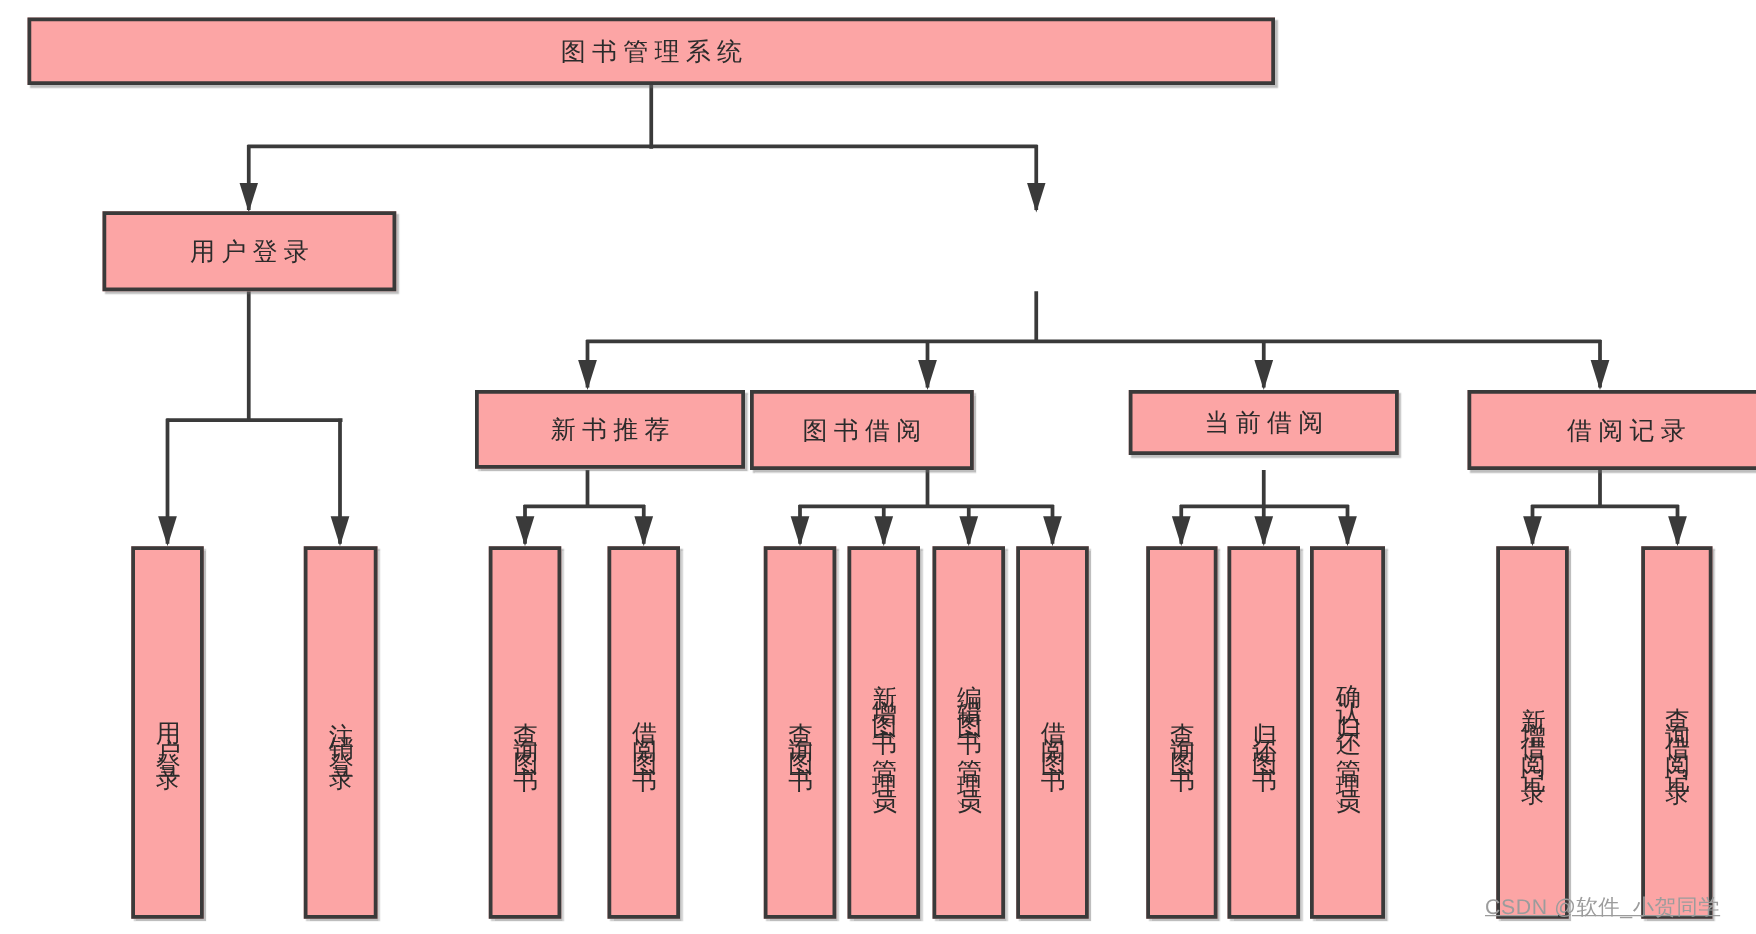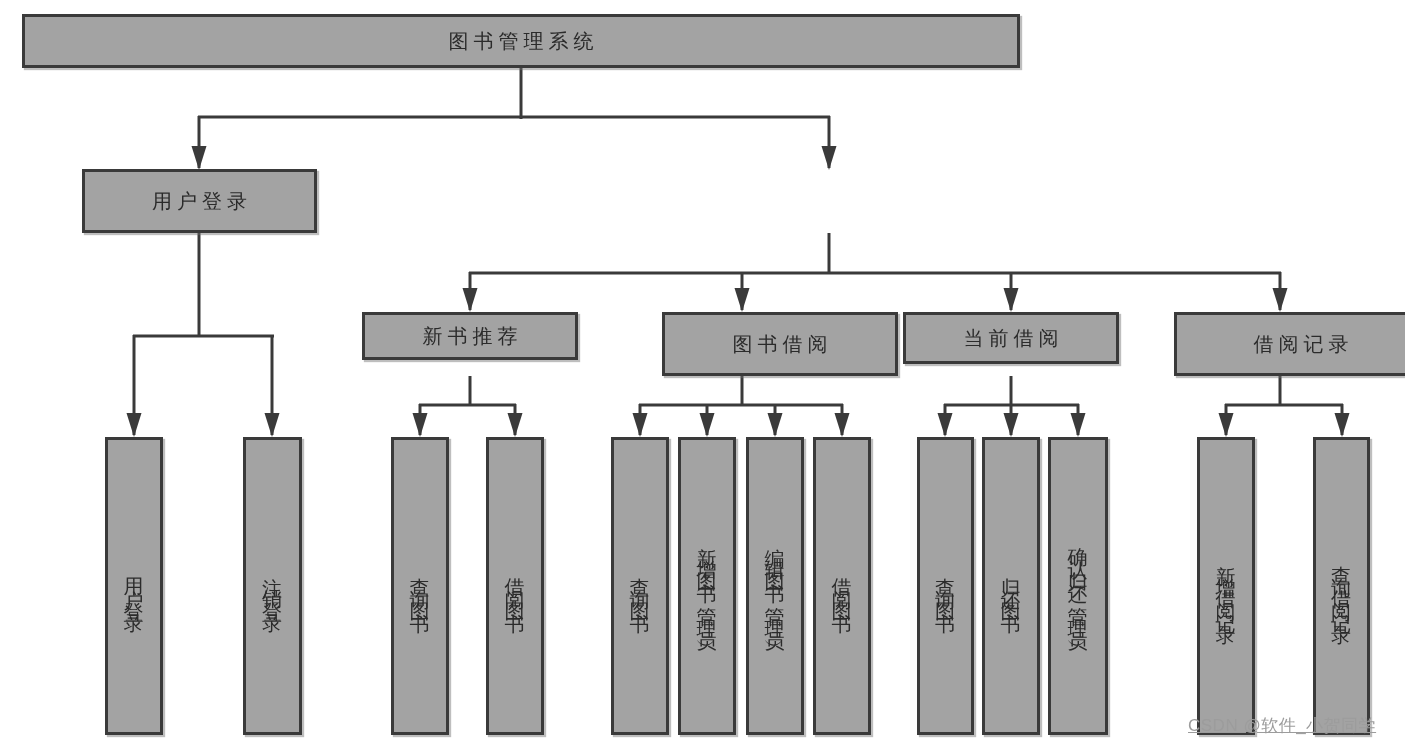--- a/index.html
+++ b/index.html
@@ -16,21 +16,21 @@
     font-family:"Liberation Sans","DejaVu Sans",sans-serif;
     overflow:hidden;
   }
   #connectors{position:absolute;left:0;top:0;z-index:1;}
   #connectors line{stroke:var(--line);stroke-width:3;}
   #connectors .arrowhead-fill{fill:var(--line);}
   .node{
     position:absolute;
     box-sizing:border-box;
     border:3px solid var(--line);
-    background:#a3a3a3;
+    background:#fca5a5;
     display:flex;
     align-items:center;
     justify-content:center;
     z-index:2;
     box-shadow:2px 2px 1px rgba(110,110,110,0.45);
   }
   .node .label{
     color:var(--text);
     font-size:20px;
     letter-spacing:5px;
@@ -123,24 +123,24 @@
   </svg>
 
   <div class="node" style="left:22px;top:14px;width:998px;height:54px">
     <span class="label">图书管理系统</span>
   </div>
 
   <div class="node" style="left:82px;top:169px;width:235px;height:64px">
     <span class="label">用户登录</span>
   </div>
 
-  <div class="node" style="left:362px;top:312px;width:216px;height:48px">
+  <div class="node" style="left:380px;top:312px;width:216px;height:63px">
     <span class="label">新书推荐</span>
   </div>
-  <div class="node" style="left:662px;top:312px;width:236px;height:64px">
+  <div class="node" style="left:600px;top:312px;width:179px;height:64px">
     <span class="label">图书借阅</span>
   </div>
   <div class="node" style="left:903px;top:312px;width:216px;height:52px">
     <span class="label">当前借阅</span>
   </div>
   <div class="node" style="left:1174px;top:312px;width:254px;height:64px">
     <span class="label">借阅记录</span>
   </div>
 
   <div class="node v" style="left:105px;top:437px;width:58px;height:298px">

